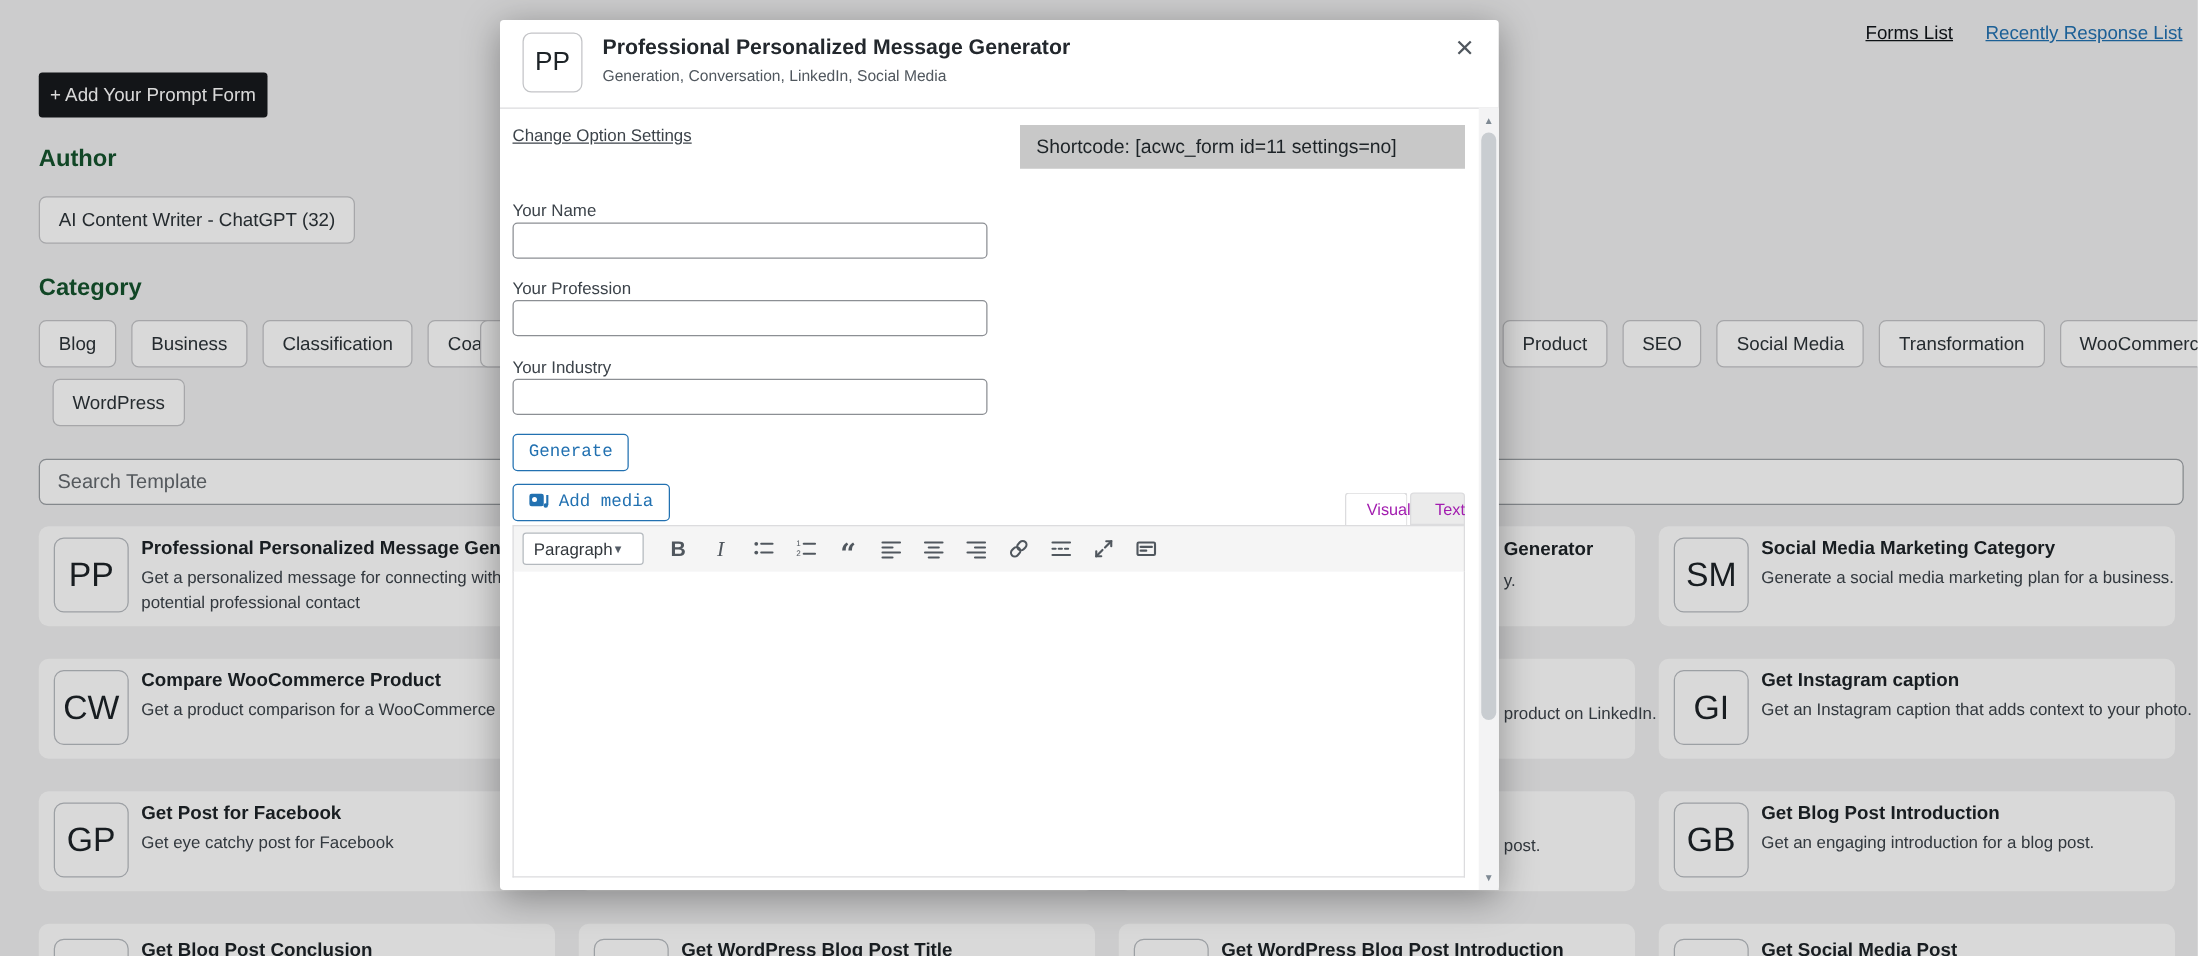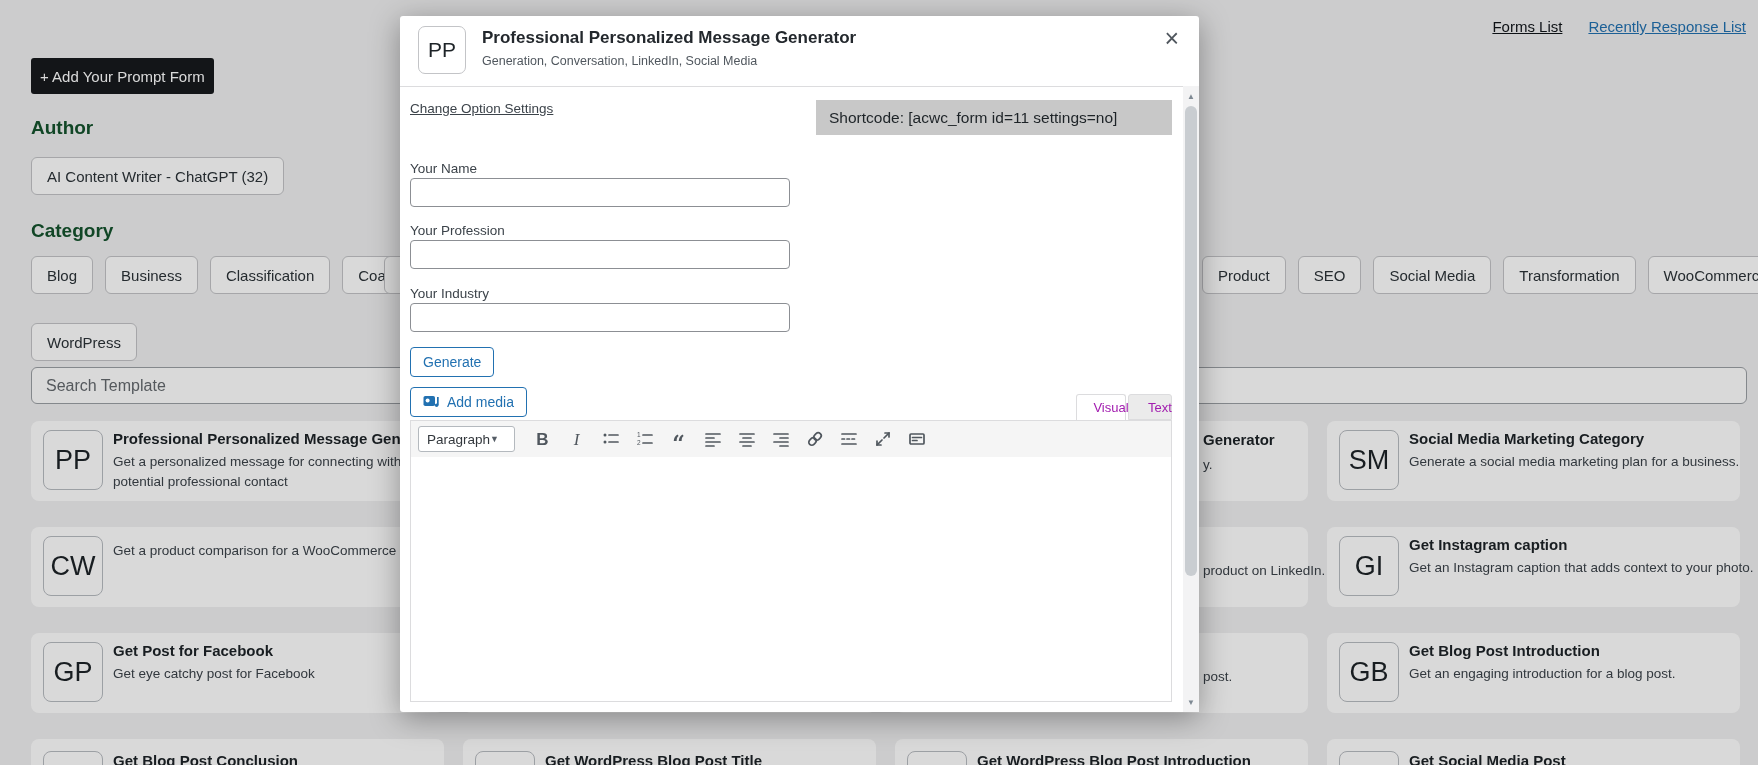--- a/index.html
+++ b/index.html
@@ -24,21 +24,21 @@
   .chip{
     background:#fff;border:1px solid #c3c4c7;border-radius:6px;height:38px;
     padding:0 15px;display:flex;align-items:center;font-size:15px;color:#2c3338;
     box-sizing:border-box;cursor:pointer;white-space:nowrap;
   }
   .author-chip{position:absolute;left:31px;top:157px;}
   .chip-row{position:absolute;display:flex;gap:12px;}
   .cat-left{left:31px;top:256px;}
   .cat-partial{position:absolute;left:384px;top:256px;width:130px;}
   .cat-right{left:1202px;top:256px;}
-  .cat-row2{left:31px;top:303px;margin-top:20px;}
+  .cat-row2{left:42px;top:303px;}
   .search-input{
     position:absolute;left:31px;top:367px;width:1716px;height:37px;box-sizing:border-box;
     border:1px solid #9ca0a5;border-radius:6px;background:#fff;padding:0 14px;
     font-size:16px;font-family:inherit;color:#2c3338;
   }
   .search-input::placeholder{color:#64696e;opacity:1;}
   
   .cards{
     position:absolute;left:31px;top:421px;display:grid;
     grid-template-columns:413px 413px 413px 413px;column-gap:19px;
@@ -84,21 +84,21 @@
     padding:0 13px;white-space:nowrap;
   }
   .m-field-label{position:absolute;left:10px;font-size:13.5px;color:#3c434a;}
   .m-input{
     position:absolute;left:10px;width:380px;height:29px;box-sizing:border-box;
     border:1px solid #8c8f94;border-radius:4px;background:#fff;font-family:inherit;
     font-size:14px;padding:0 8px;
   }
   .blue-btn{
     position:absolute;left:10px;background:#fff;border:1px solid #2271b1;border-radius:4px;
-    color:#2271b1;font-size:14px;font-family:Liberation Sans, sans-serif;height:30px;display:flex;
+    color:#2271b1;font-size:14px;font-family:Liberation Mono, monospace;height:30px;display:flex;
     align-items:center;gap:7px;padding:0 12px;cursor:pointer;
   }
   .gen-btn{top:331px;}
   .media-btn{top:371px;}
   
   .tab{
     position:absolute;height:26px;box-sizing:border-box;font-size:13px;color:#a21caf;
     display:flex;align-items:center;justify-content:center;cursor:pointer;
     border:1px solid #dcdcde;border-radius:3px 3px 0 0;padding-left:20px;
   }
@@ -188,20 +188,21 @@
       <div class="card">
         <div class="avatar">SM</div>
         <div class="ctext">
           <div class="ctitle">Social Media Marketing Category</div>
           <div class="cdesc">Generate a social media marketing plan for a business.</div>
         </div>
       </div>
       <div class="card">
         <div class="avatar">CW</div>
         <div class="ctext">
+          <div class="ctitle">Compare WooCommerce Product</div>
           <div class="cdesc">Get a product comparison for a WooCommerce product</div>
         </div>
       </div>
       <div class="card"></div>
       <div class="card">
         <div class="frag-desc">product on LinkedIn.</div>
       </div>
       <div class="card">
         <div class="avatar">GI</div>
         <div class="ctext">

